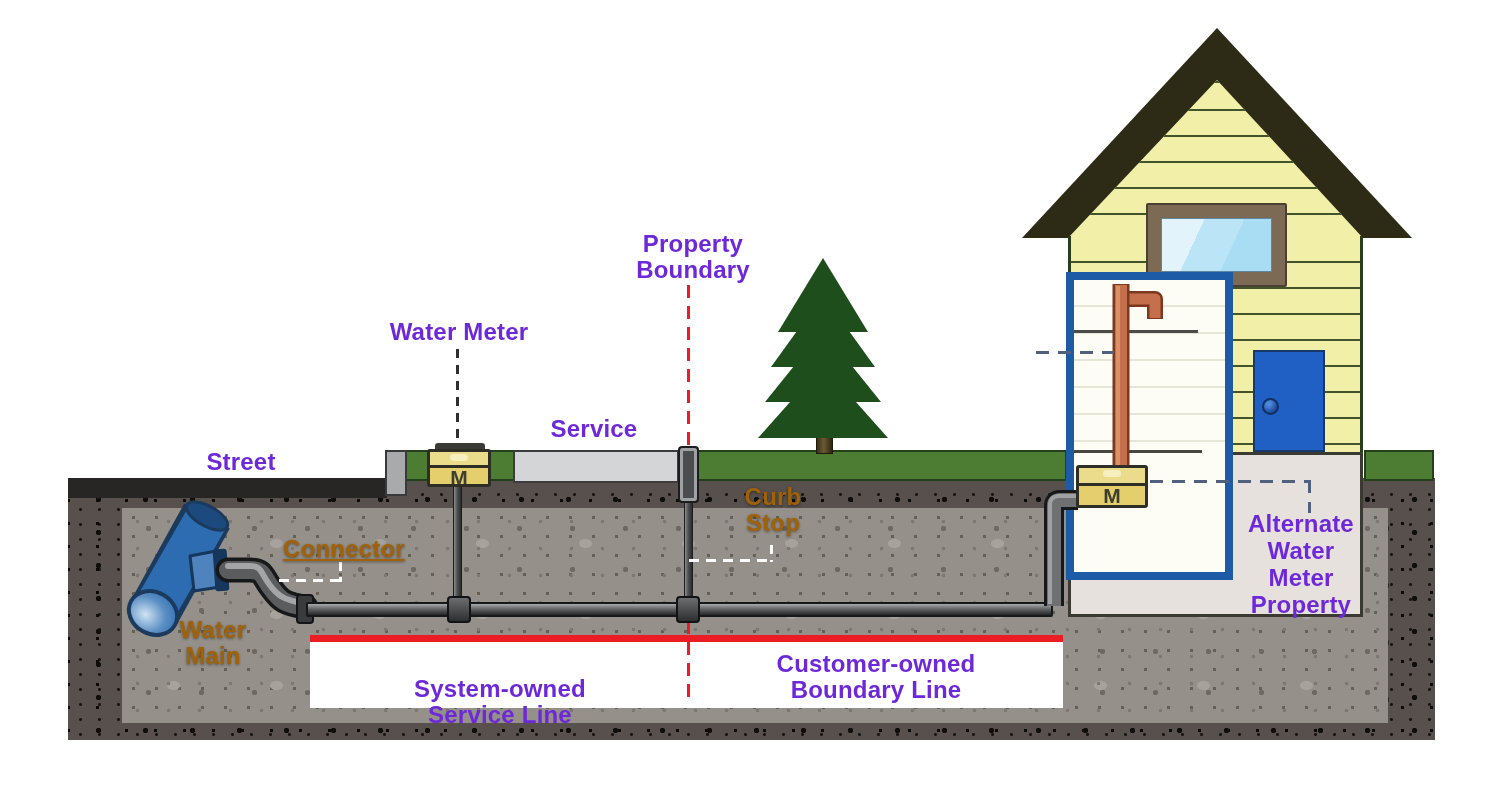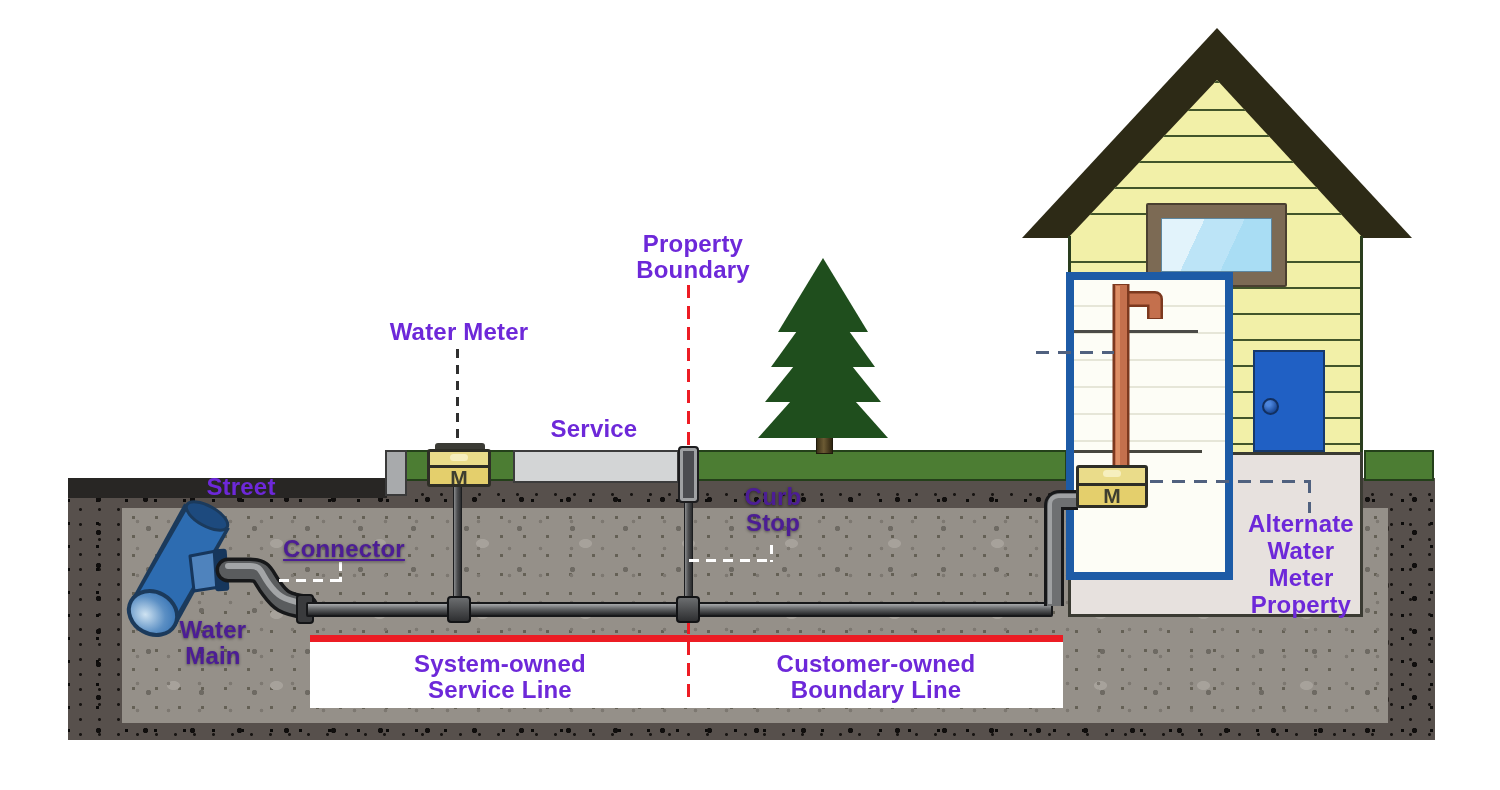--- a/index.html
+++ b/index.html
@@ -76,21 +76,21 @@
   
   .dashV{width:3px;} .dashH{height:3px;}
   .dash-black{background:repeating-linear-gradient(180deg,#2f2f2f 0 9px,transparent 9px 16px);}
   .dash-navy-h{background:repeating-linear-gradient(90deg,#50617f 0 13px,transparent 13px 22px);}
   .dash-navy-v{background:repeating-linear-gradient(180deg,#50617f 0 13px,transparent 13px 22px);}
   .dash-white-h{background:repeating-linear-gradient(90deg,#fff 0 10px,transparent 10px 17px);}
   .dash-white-v{background:repeating-linear-gradient(180deg,#fff 0 9px,transparent 9px 15px);}
   
   .lbl{position:absolute;transform:translateX(-50%);font-weight:bold;font-size:24px;line-height:26px;
     text-align:center;color:#6d28d9;white-space:pre-line;letter-spacing:.2px;}
-  .lbl.white{color:#4c1d95;text-shadow:0 1px 3px rgba(0,0,0,.45);}
+  .lbl.white{color:#a16207;text-shadow:0 1px 3px rgba(0,0,0,.45);}
   .lbl.tall{line-height:27px;}
   svg{position:absolute;left:0;top:0;pointer-events:none;}
 </style>
 </head>
 <body>
 
 <div class="stage">
 
   <div class="abs ground-outer"></div>
   <div class="abs street-surface"></div>
@@ -195,32 +195,32 @@
 
   <div class="abs dashV dash-black" style="left:456px;top:349px;height:94px;"></div>
   <div class="abs dashH dash-navy-h" style="left:1036px;top:351px;width:78px;"></div>
   <div class="abs dashH dash-navy-h" style="left:1150px;top:480px;width:161px;"></div>
   <div class="abs dashV dash-navy-v" style="left:1308px;top:480px;height:33px;"></div>
   <div class="abs dashH dash-white-h" style="left:279px;top:579px;width:66px;"></div>
   <div class="abs dashV dash-white-v" style="left:339px;top:562px;height:20px;"></div>
   <div class="abs dashH dash-white-h" style="left:689px;top:559px;width:85px;"></div>
   <div class="abs dashV dash-white-v" style="left:770px;top:545px;height:17px;"></div>
 
-  <div class="lbl" style="left:241px;top:474px;">Street</div>
+  <div class="lbl" style="left:241px;top:449px;">Street</div>
   <div class="lbl" style="left:459px;top:319px;">Water Meter</div>
   <div class="lbl" style="left:594px;top:416px;">Service</div>
   <div class="lbl" style="left:693px;top:231px;">Property
 Boundary</div>
   <div class="lbl white" style="left:773px;top:484px;">Curb
 Stop</div>
   <div class="lbl white" style="left:344px;top:536px;text-decoration:underline;">Connector</div>
   <div class="lbl white" style="left:213px;top:617px;">Water
 Main</div>
   <div class="lbl tall" style="left:1301px;top:510px;">Alternate
 Water
 Meter
 Property</div>
-  <div class="lbl" style="left:500px;top:651px;">System-owned
+  <div class="lbl" style="left:500px;top:676px;">System-owned
 Service Line</div>
   <div class="lbl" style="left:876px;top:651px;">Customer-owned
 Boundary Line</div>
 
 </div>
 
 </body></html>

